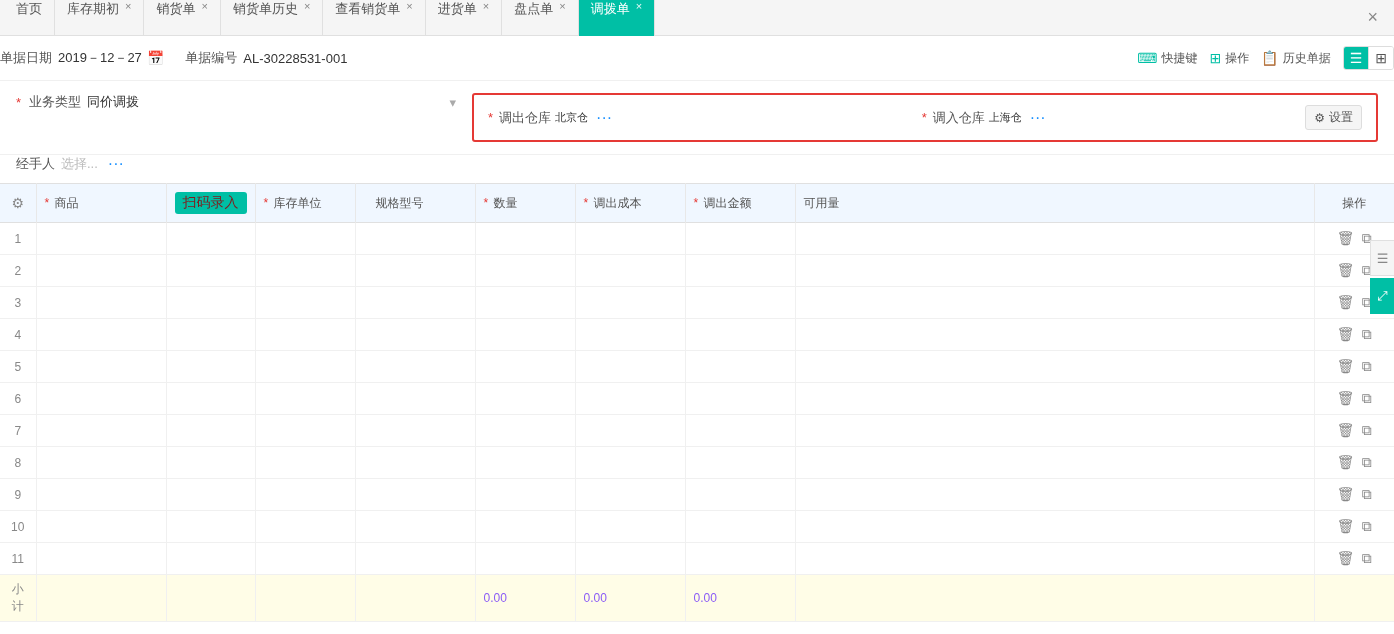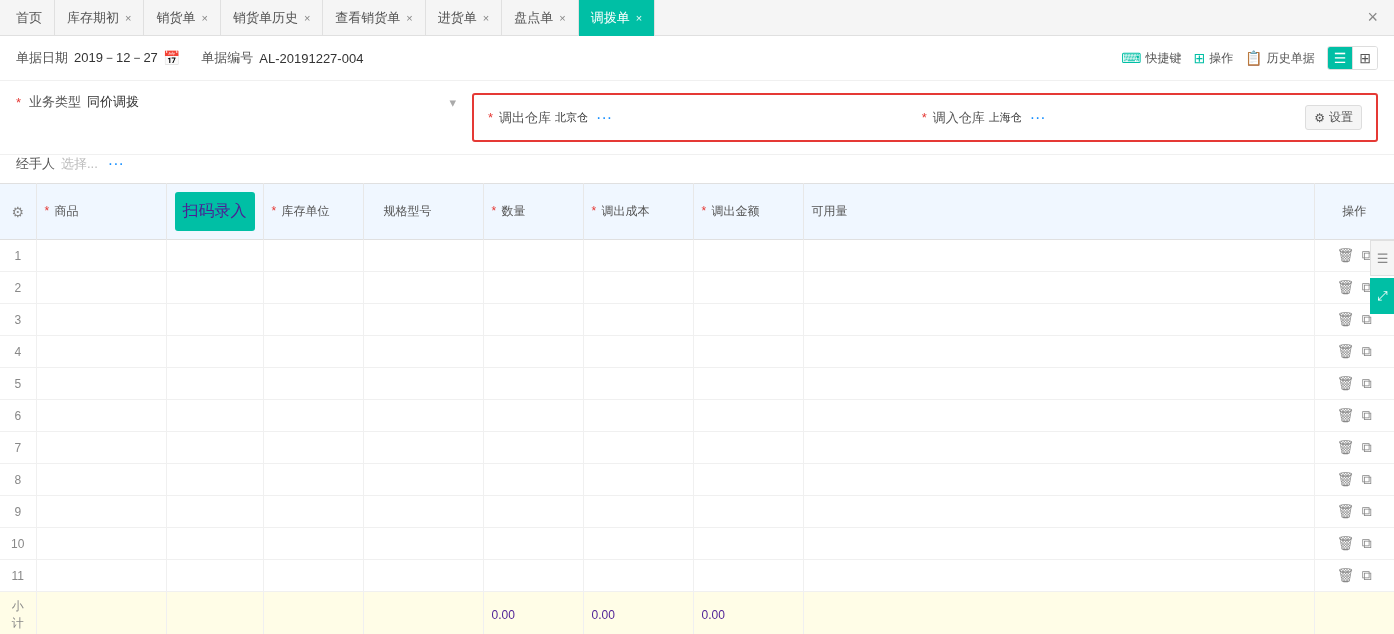--- a/index.html
+++ b/index.html
@@ -9,21 +9,20 @@
     .tab-bar {
       display: flex;
       align-items: center;
       background: #f5f5f5;
       border-bottom: 1px solid #e0e0e0;
       height: 36px;
       padding: 0 8px;
     }
     .tab-item {
       display: flex;
-      align-items: center;
       padding: 0 12px;
       height: 36px;
       cursor: pointer;
       font-size: 13px;
       color: #555;
       border-right: 1px solid #e0e0e0;
       white-space: nowrap;
       gap: 6px;
     }
     .tab-item:first-child { padding-left: 8px; }
@@ -43,21 +42,21 @@
       font-size: 18px;
       cursor: pointer;
       color: #888;
       padding: 0 8px;
     }
 
     
     .form-header {
       display: flex;
       align-items: center;
-      padding: 10px 16px;
+      padding: 10px 0;
       border-bottom: 1px solid #f0f0f0;
       gap: 20px;
       position: relative;
     }
     .form-header .field-group {
       display: flex;
       align-items: center;
       gap: 6px;
     }
     .form-header .field-label { color: #555; white-space: nowrap; }
@@ -214,37 +213,37 @@
     .col-unit { width: 100px; }
     .col-spec { width: 120px; padding-left: 20px; }
     .col-qty { width: 100px; }
     .col-cost { width: 110px; }
     .col-amount { width: 110px; }
     .col-avail { flex: 1; }
     .col-ops { width: 80px; text-align: center; }
 
     .scan-btn {
       background: #00bfa5;
-      color: #4c1d95;
+      color: #7f1d1d;
       border: none;
       border-radius: 3px;
-      padding: 9px 8px;
-      font-size: 16px;
+      padding: 2px 8px;
+      font-size: 14px;
       cursor: pointer;
     }
     .gear-icon { color: #888; cursor: pointer; font-size: 14px; }
     .op-btn {
       color: #888;
       cursor: pointer;
       font-size: 14px;
       margin: 0 2px;
     }
     .required-col { color: #e53935; margin-right: 2px; }
     .subtotal-label { color: #888; font-size: 12px; }
-    .subtotal-val { color: #4c1d95; }
+    .subtotal-val { color: #8b5cf6; }
 
     
     .side-tools {
       position: fixed;
       right: 0;
       top: 240px;
       display: flex;
       flex-direction: column;
       gap: 2px;
     }
@@ -311,21 +310,21 @@
 </div>
 
 <div class="form-header">
   <div class="field-group">
     <span class="field-label">单据日期</span>
     <span class="field-value">2019－12－27</span>
     <span class="calendar-icon">📅</span>
   </div>
   <div class="field-group">
     <span class="field-label">单据编号</span>
-    <span class="field-value">AL-20191227-004</span>
+    <span class="field-value">AL-30228531-001</span>
   </div>
   <div class="header-actions">
     <div class="action-item">
       <span class="icon">⌨</span>
       <span>快捷键</span>
     </div>
     <div class="action-item">
       <span class="icon">⊞</span>
       <span>操作</span>
     </div>

